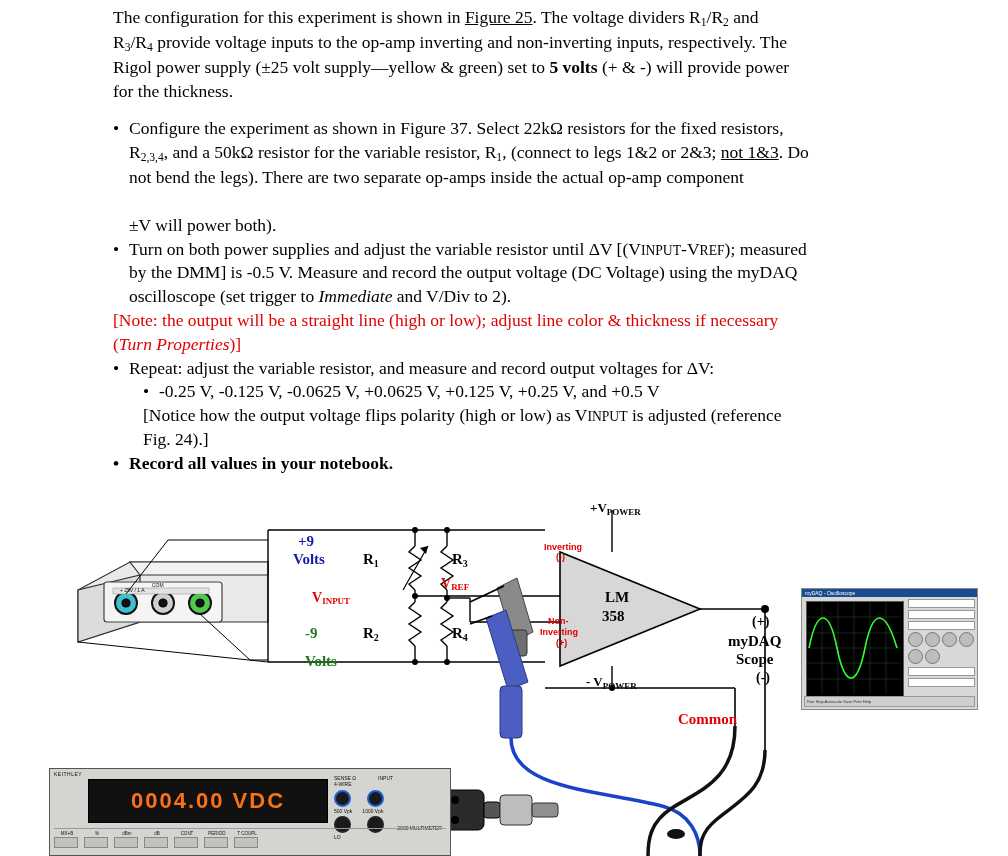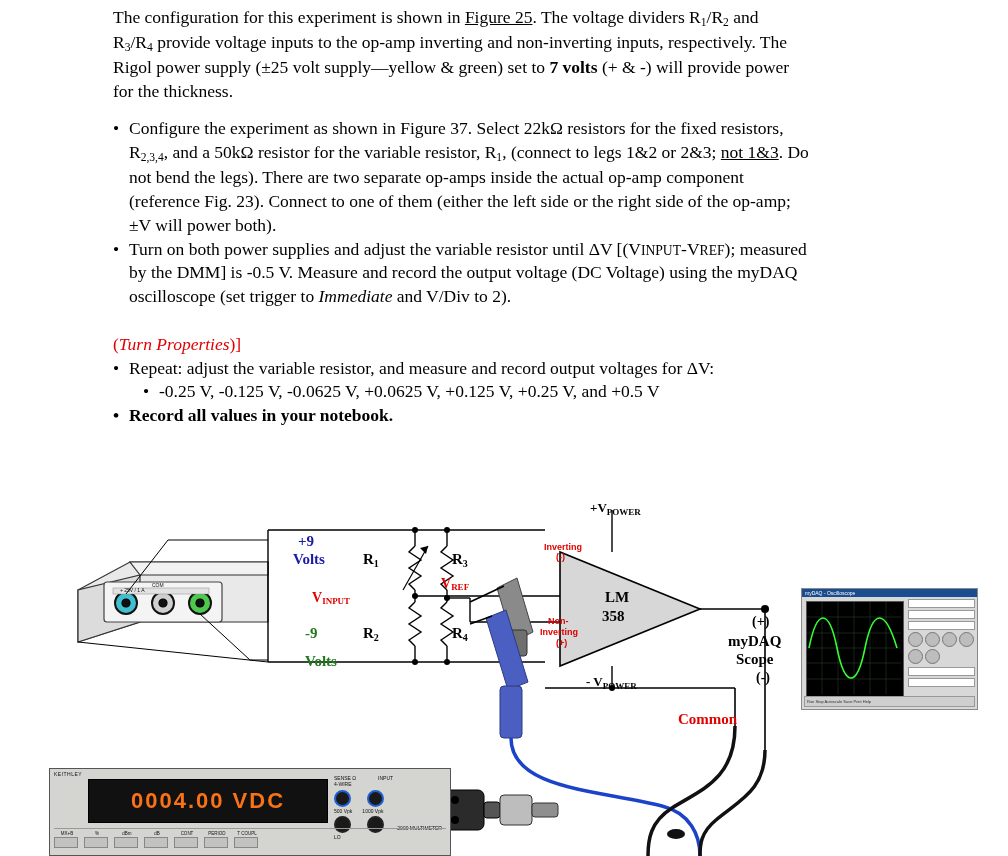--- a/index.html
+++ b/index.html
@@ -70,48 +70,52 @@
 </head>
 <body>
 
 <div class="page">
 
   <div class="text-block">
 
     <div class="para">
       <span>The configuration for this experiment is shown in </span><span class="u">Figure 25</span><span>. The voltage dividers R<sub>1</sub>/R<sub>2</sub> and</span><br>
       <span>R<sub>3</sub>/R<sub>4</sub> provide voltage inputs to the op-amp inverting and non-inverting inputs, respectively. The</span><br>
-      <span>Rigol power supply (±25 volt supply—yellow &amp; green) set to </span><span class="b">7 volts</span><span> (+ &amp; -) will provide power</span><br>
+      <span>Rigol power supply (±25 volt supply—yellow &amp; green) set to </span><span class="b">5 volts</span><span> (+ &amp; -) will provide power</span><br>
       <span>for the thickness.</span>
     </div>
 
     <div class="bullet">
       <span>Configure the experiment as shown in Figure 37. Select 22kΩ resistors for the fixed resistors,</span><br>
       <span>R<sub>2,3,4</sub></span><span>, and a 50kΩ resistor for the variable resistor, R</span><span><sub>1</sub></span><span>, (connect to legs 1&amp;2 or 2&amp;3; </span><span class="u">not 1&amp;3</span><span>. Do</span><br>
       <span>not bend the legs). There are two separate op-amps inside the actual op-amp component</span><br>
-      <span>(reference Fig. 23). Connect to one of them (either the left side or the right side of the op-amp;</span><br>
+      <br>
       <span>±V will power both).</span>
     </div>
 
     <div class="bullet">
       <span>Turn on both power supplies and adjust the variable resistor until ΔV [(V</span><span class="sc">INPUT</span><span>-V</span><span class="sc">REF</span><span>); measured</span><br>
       <span>by the DMM] is -0.5 V. Measure and record the output voltage (DC Voltage) using the myDAQ</span><br>
       <span>oscilloscope (set trigger to </span><span class="i">Immediate</span><span> and V/Div to 2).</span>
     </div>
 
     <div class="red">
-      <br>
+      <span>[Note: the output will be a straight line (high or low); adjust line color &amp; thickness if necessary</span><br>
       <span>(</span><span class="i">Turn Properties</span><span>)]</span>
     </div>
 
     <div class="bullet">
       <span>Repeat: adjust the variable resistor, and measure and record output voltages for ΔV:</span>
     </div>
     <div class="subbullet">
       <span>-0.25 V, -0.125 V, -0.0625 V, +0.0625 V, +0.125 V, +0.25 V, and +0.5 V</span>
+    </div>
+    <div class="indent">
+      <span>[Notice how the output voltage flips polarity (high or low) as V</span><span class="sc">INPUT</span><span> is adjusted (reference</span><br>
+      <span>Fig. 24).]</span>
     </div>
 
     <div class="bullet" style="margin-top:0px;font-weight:bold;">
       <span>Record all values in your notebook.</span>
     </div>
 
   </div>
 
   <div class="figure">
     <svg class="fig" width="1008" height="366" viewBox="0 0 1008 366">

